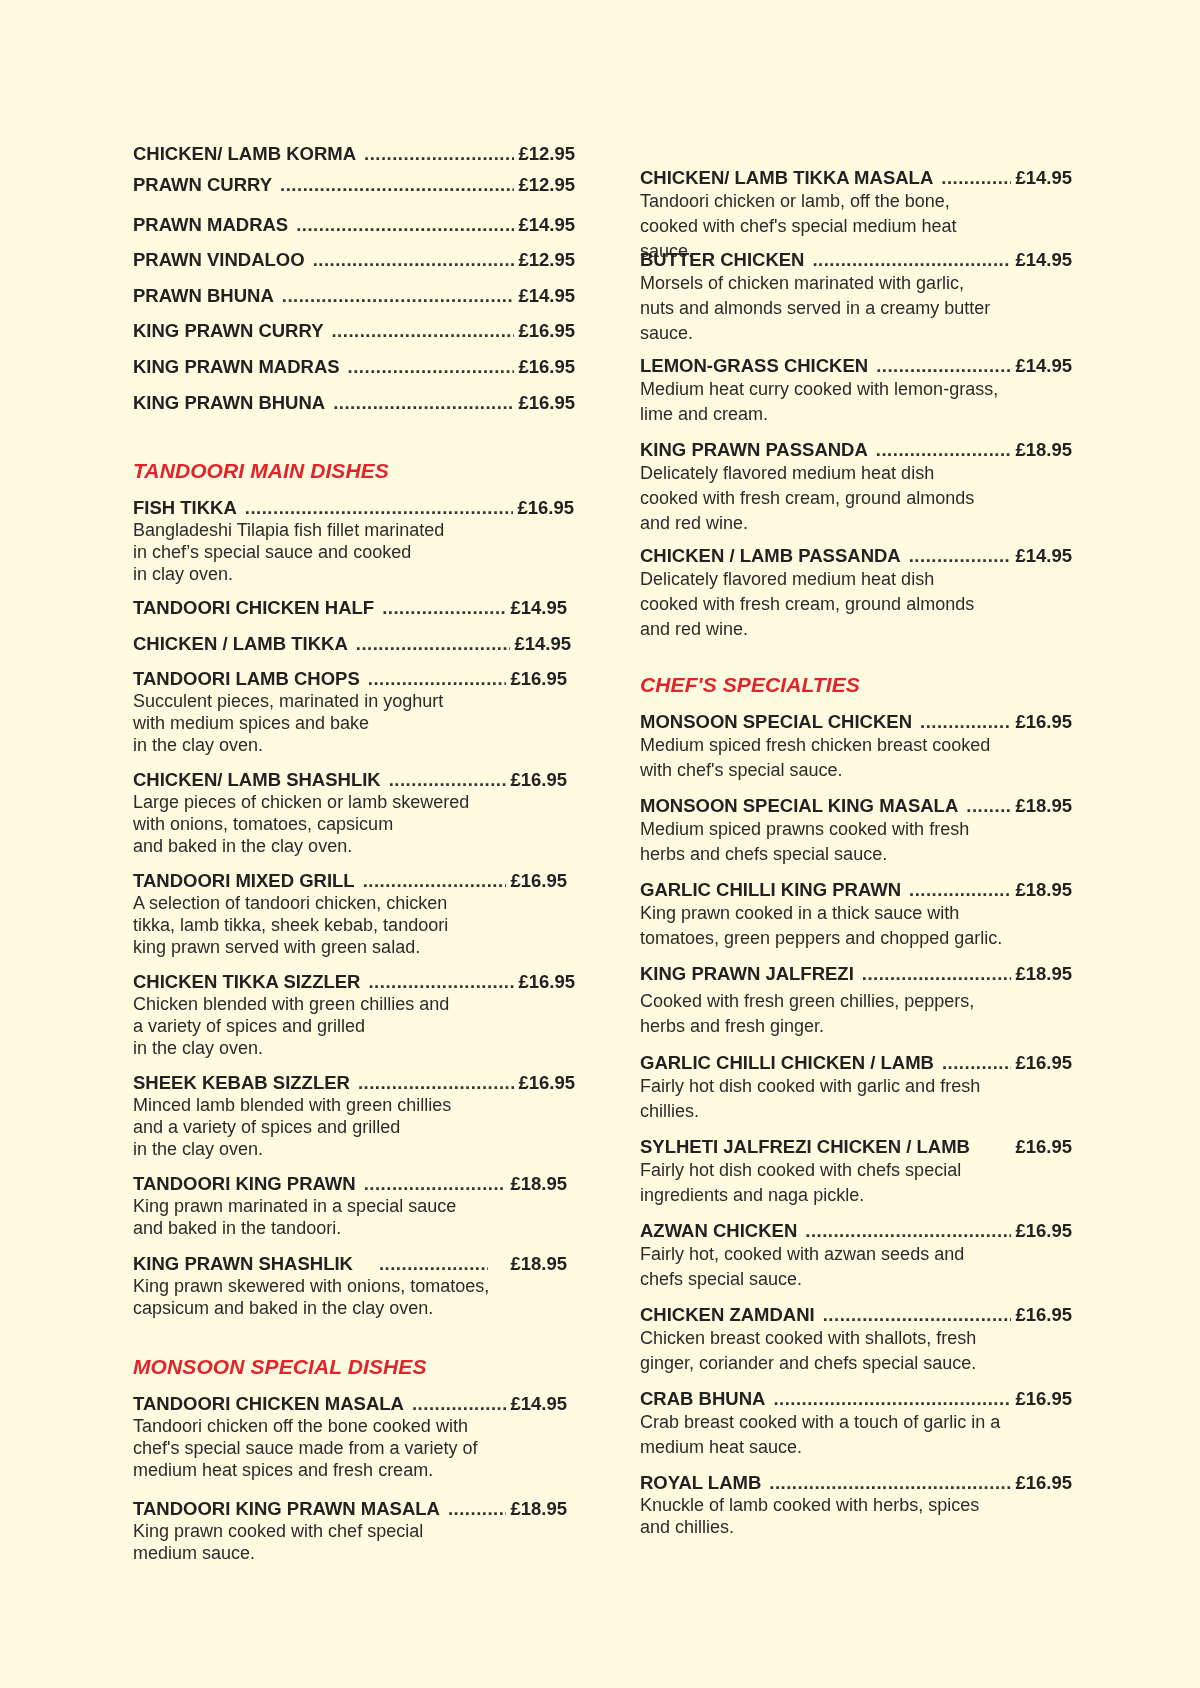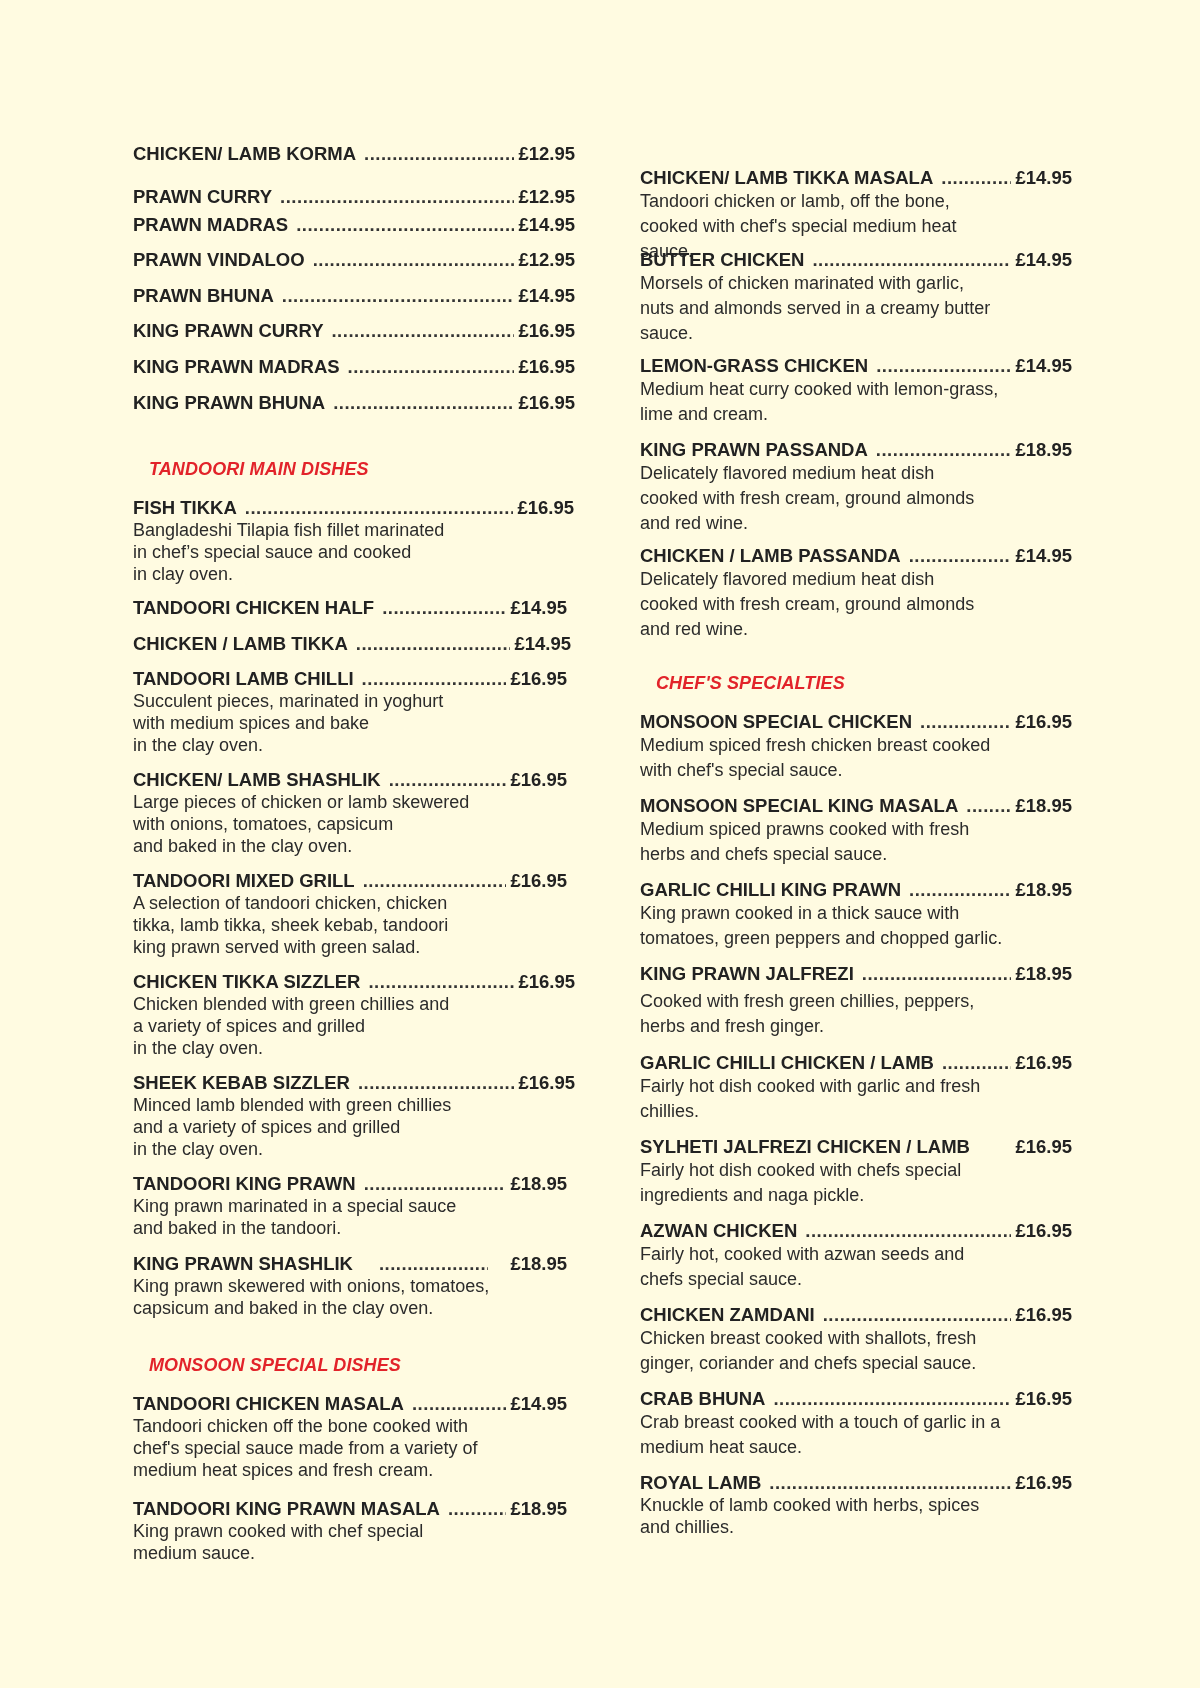--- a/index.html
+++ b/index.html
@@ -34,24 +34,24 @@
     left: 640px;
     width: 432px;
   }
   .block {
     position: absolute;
     left: 0;
     width: 100%;
   }
   .section-heading {
     position: absolute;
-    left: 16px;
+    left: 0;
     font-weight: bold;
     font-style: italic;
-    font-size: 18px;
+    font-size: 21px;
     color: #e2232a;
     letter-spacing: 0.1px;
     white-space: nowrap;
     text-align: right;
   }
   .item-row {
     position: relative;
     display: flex;
     align-items: baseline;
     font-weight: bold;
@@ -94,21 +94,21 @@
 
   <div class="col col-left">
 
     <div class="block" style="top:143px;">
       <div class="item-row">
           <span class="item-name">CHICKEN/ LAMB KORMA</span>
           <span class="item-dots"></span>
           <span class="item-price">£12.95</span>
         </div>
     </div>
-    <div class="block" style="top:186px;">
+    <div class="block" style="top:174px;">
       <div class="item-row">
           <span class="item-name">PRAWN CURRY</span>
           <span class="item-dots"></span>
           <span class="item-price">£12.95</span>
         </div>
     </div>
     <div class="block" style="top:214px;">
       <div class="item-row">
           <span class="item-name">PRAWN MADRAS</span>
           <span class="item-dots"></span>
@@ -172,21 +172,21 @@
     </div>
     <div class="block" style="top:633px;">
       <div class="item-row" style="width:438px;">
           <span class="item-name">CHICKEN / LAMB TIKKA</span>
           <span class="item-dots"></span>
           <span class="item-price">£14.95</span>
         </div>
     </div>
     <div class="block" style="top:668px;">
       <div class="item-row" style="width:434px;">
-          <span class="item-name">TANDOORI LAMB CHILLI</span>
+          <span class="item-name">TANDOORI LAMB CHOPS</span>
           <span class="item-dots"></span>
           <span class="item-price">£16.95</span>
         </div>
       <div class="item-desc">Succulent pieces, marinated in yoghurt
 with medium spices and bake
  in the clay oven.</div>
     </div>
     <div class="block" style="top:769px;">
       <div class="item-row" style="width:434px;">
           <span class="item-name">CHICKEN/ LAMB SHASHLIK</span>

